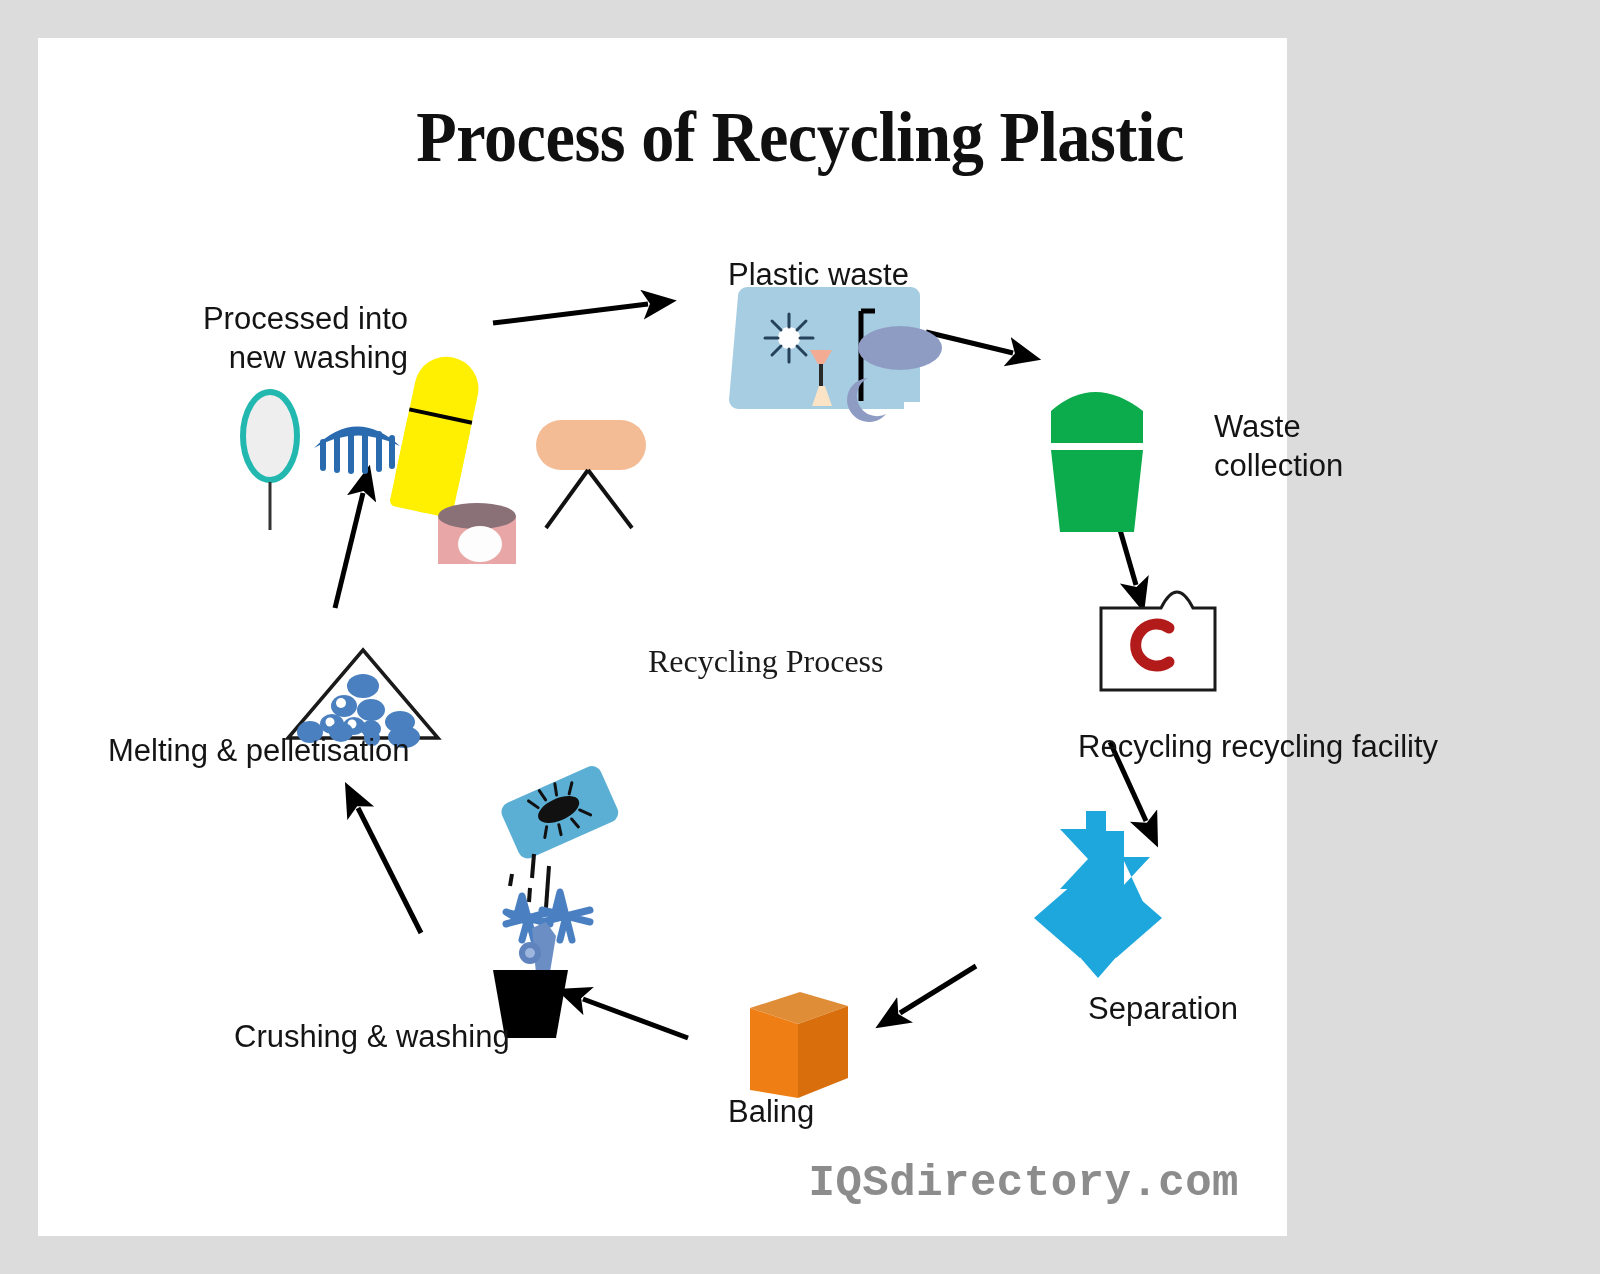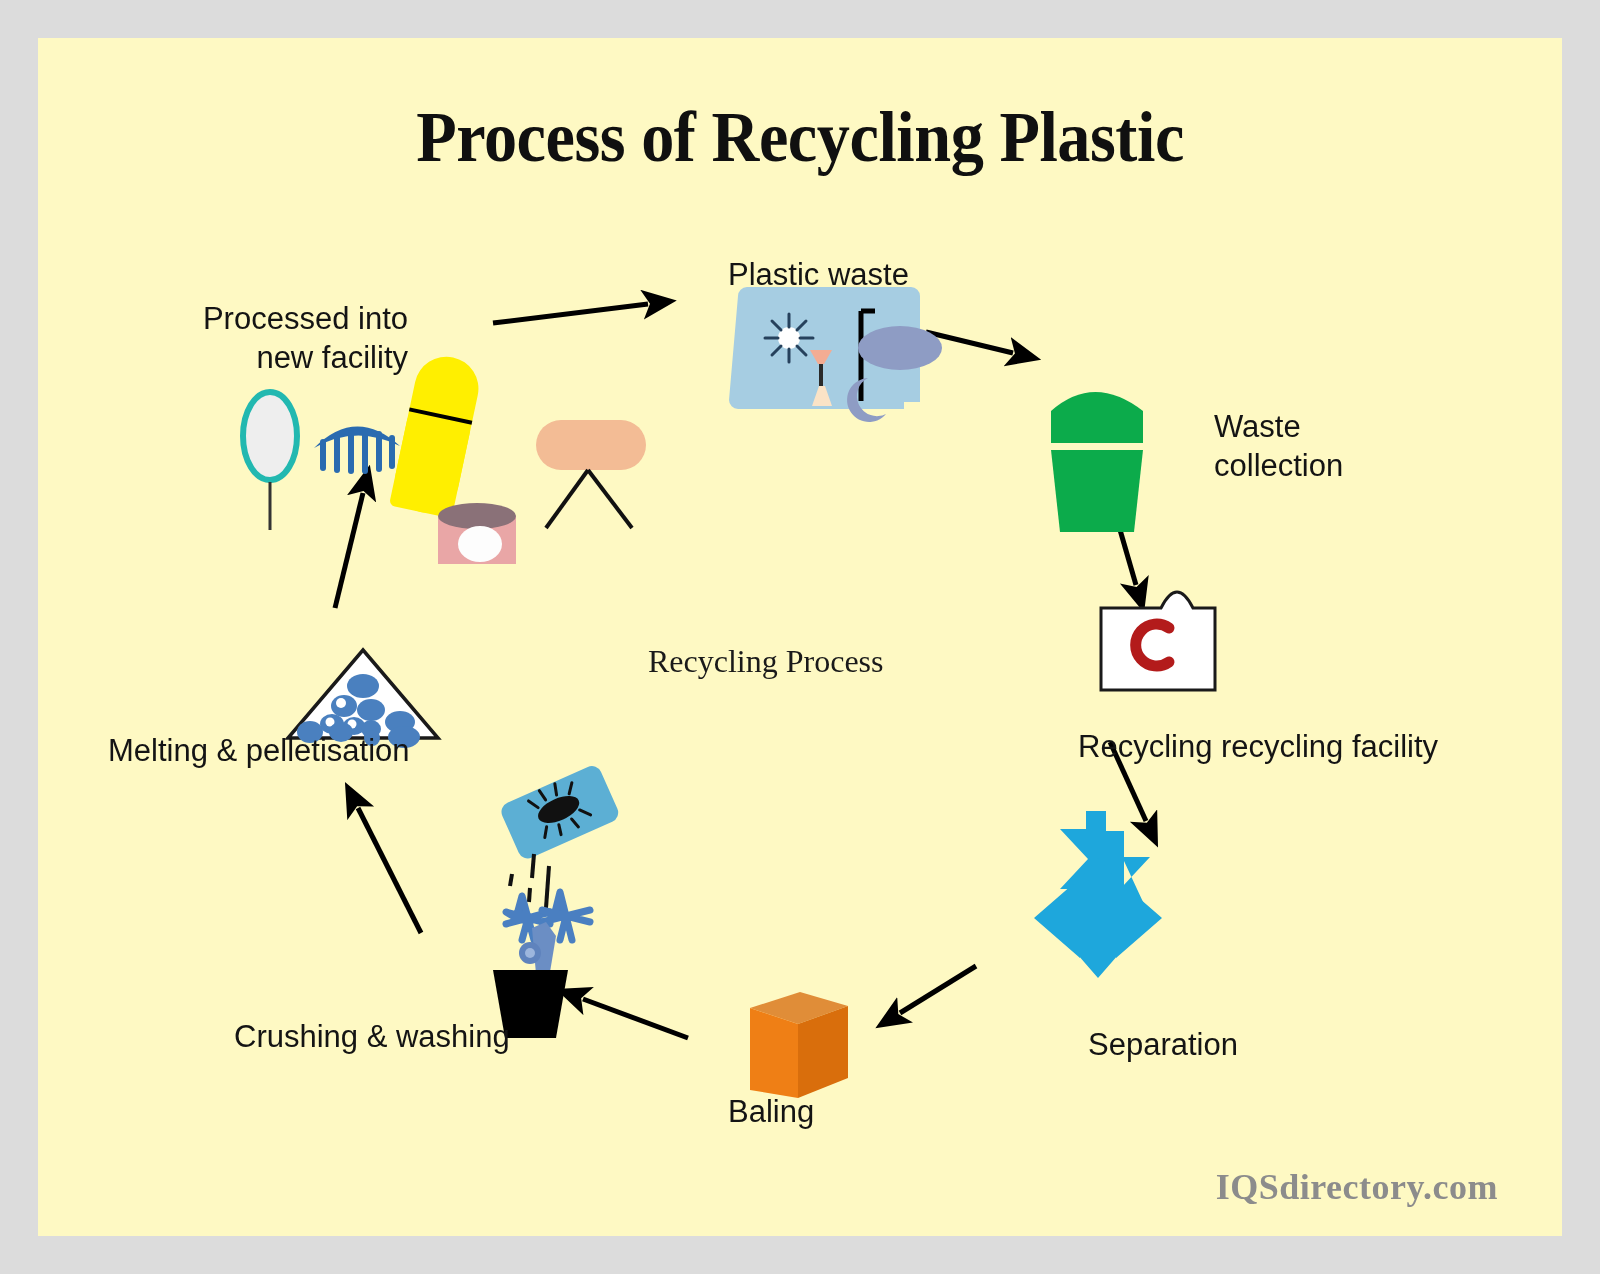--- a/index.html
+++ b/index.html
@@ -19,23 +19,23 @@
     position: relative;
     width: 1600px;
     height: 1274px;
     background: #dcdcdc;
     box-sizing: border-box;
   }
   #canvas {
     position: absolute;
     left: 38px;
     top: 38px;
-    width: 1524px;
+    width: 1249px;
     height: 1198px;
-    background: #fef9c3;
+    background: #ffffff;
   }
 
   
   #title {
     position: absolute;
     left: 0;
     top: 58px;
     width: 1524px;
     text-align: center;
     font-family: "Liberation Serif", serif;
@@ -64,25 +64,25 @@
     width: 360px;
     text-align: left;
     font-family: "Liberation Serif", serif;
     font-size: 32px;
     color: #1a1a1a;
   }
 
   
   #watermark {
     position: absolute;
-    right: 64px;
+    right: 48px;
     bottom: 28px;
-    font-family: Liberation Serif, serif;
+    font-family: Liberation Mono, monospace;
     font-weight: bold;
-    font-size: 36px;
+    font-size: 44px;
     color: #8c8c8c;
     letter-spacing: 0.5px;
   }
 
   
   #art {
     position: absolute;
     left: 0;
     top: 0;
     width: 1524px;
@@ -287,33 +287,33 @@
         <g>
           <rect x="498" y="382" width="110" height="50" rx="25" fill="#f3bc95"></rect>
           <line x1="550" y1="432" x2="508" y2="490" stroke="#111111" stroke-width="4"></line>
           <line x1="550" y1="432" x2="594" y2="490" stroke="#111111" stroke-width="4"></line>
         </g>
       </g>
     </svg>
 
     <div class="label two-line" style="left:110px; top:262px; width:260px; text-align:right;">
       <span>Processed into</span><br>
-      <span>new facility</span>
+      <span>new washing</span>
     </div>
 
     <div class="label" style="left:690px; top:218px;">Plastic waste</div>
 
     <div class="label two-line" style="left:1168px; top:370px; width:200px;margin-left:8px;">
       <span>Waste</span><br>
       <span>collection</span>
     </div>
 
     <div class="label" style="left:1040px; top:690px;">Recycling recycling facility</div>
 
-    <div class="label" style="left:1050px; top:952px;margin-top:36px;">Separation</div>
+    <div class="label" style="left:1050px; top:952px;">Separation</div>
 
     <div class="label" style="left:690px; top:1055px;">Baling</div>
 
     <div class="label" style="left:196px; top:980px;">Crushing &amp; washing</div>
 
     <div class="label" style="left:70px; top:694px;">Melting &amp; pelletisation</div>
 
     <div id="center-label">Recycling Process</div>
 
     <div id="watermark">IQSdirectory.com</div>

